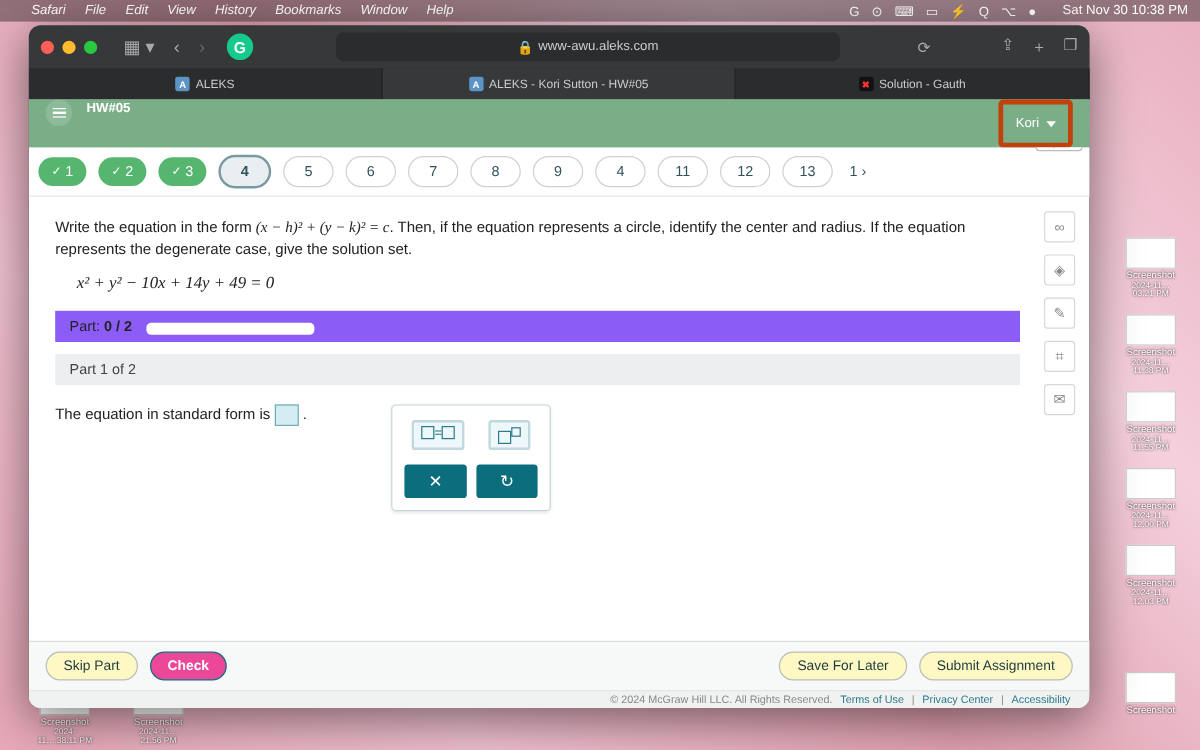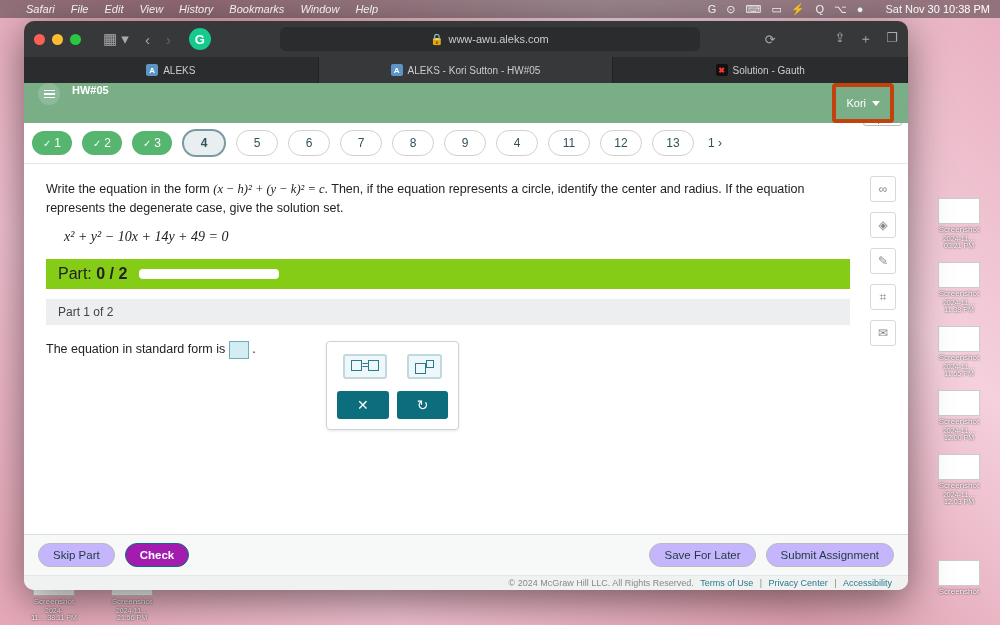--- a/index.html
+++ b/index.html
@@ -49,42 +49,42 @@
 .qn-more{color:#31525c;font-size:12px;margin-left:4px}
 
 .body{flex:1;overflow:auto;padding:16px 58px 16px 22px;position:relative;color:#222;}
 .tools{position:absolute;right:12px;top:12px;display:flex;flex-direction:column;gap:10px;}
 .tool{width:24px;height:24px;border:1px solid #d8d8d8;border-radius:3px;display:flex;align-items:center;justify-content:center;color:#888;font-size:12px;background:#fff;cursor:pointer}
 
 .qt{font-size:12.5px;line-height:1.55;color:#222}
 .eq{font-family:'Cambria Math','Times New Roman',serif;font-style:italic;}
 .qeq{margin:10px 0 14px 18px;font-family:'Cambria Math','Times New Roman',serif;font-style:italic;font-size:14px}
 
-.part{background:#84cc16;padding:6px 12px;font-size:16px;color:#222;margin-bottom:10px;display:flex;align-items:center;gap:12px}
+.part{background:#8b5cf6;padding:6px 12px;font-size:12px;color:#222;margin-bottom:10px;display:flex;align-items:flex-end;gap:12px}
 .part b{font-weight:600}
 .prog{flex:0 0 140px;height:10px;background:#fff;border-radius:4px;}
 .part2{background:#eceeef;padding:6px 12px;font-size:12px;color:#444;margin-bottom:16px}
 
 .row{display:flex;align-items:flex-start;gap:20px;font-size:12.5px;}
 .col1{flex:0 0 260px}
 .line{margin-bottom:18px}
 .box{display:inline-block;width:18px;height:16px;background:#d3edf2;border:1px solid #6faeb8;vertical-align:middle}
 .sel{display:inline-block;border:1px solid #888;background:#fff;padding:2px 24px 2px 6px;font-size:11px;color:#555;position:relative;vertical-align:middle;cursor:pointer}
 .sel::after{content:"▼";position:absolute;right:4px;top:2px;font-size:10px}
 
 .panel{border:1px solid #c8d4d8;border-radius:4px;box-shadow:0 1px 3px rgba(0,0,0,.1);padding:10px;display:inline-block}
 .prow{display:flex;gap:20px;margin-bottom:10px;padding:2px 6px}
 .pbtn{border:2px solid #c0d8de;border-radius:3px;padding:3px 6px;font-size:11px;color:#2a7a8a;background:#eef7f9;cursor:pointer}
 .pbtn .sq{display:inline-block;width:9px;height:9px;border:1.5px solid #2a7a8a;vertical-align:middle}
 .arow{display:flex;gap:8px}
 .ab{flex:1;height:28px;background:#0c6d7c;color:#fff;border:none;border-radius:3px;font-size:14px;display:flex;align-items:center;justify-content:center;cursor:pointer}
 
 .ftr{border-top:1px solid #ddd;background:#f7f8f8;padding:8px 14px;display:flex;align-items:center;gap:10px}
-.fbtn{border:1px solid #bbb;border-radius:14px;padding:5px 14px;font-size:11.5px;background:#c4b5fd;color:#1e3a3f;cursor:pointer}
-.fbtn.pri{background:#a21caf;color:#fff;border-color:#0c6d7c;font-weight:600}
+.fbtn{border:1px solid #bbb;border-radius:14px;padding:5px 14px;font-size:11.5px;background:#fef9c3;color:#1e3a3f;cursor:pointer}
+.fbtn.pri{background:#ec4899;color:#fff;border-color:#0c6d7c;font-weight:600}
 .ftr .sp{margin-left:auto}
 
 .legal{background:#f0f1f1;border-top:1px solid #e5e5e5;font-size:9px;color:#888;text-align:right;padding:2px 12px}
 .legal a{color:#2a7a8a;margin:0 4px}
 .grammarly{width:22px;height:22px;border-radius:50%;background:#16c98d;display:flex;align-items:center;justify-content:center;color:#fff;font-size:13px;font-weight:700;margin:0 10px 0 6px}
 </style>
 </head>
 <body>
 
 <div class="bg"></div>

